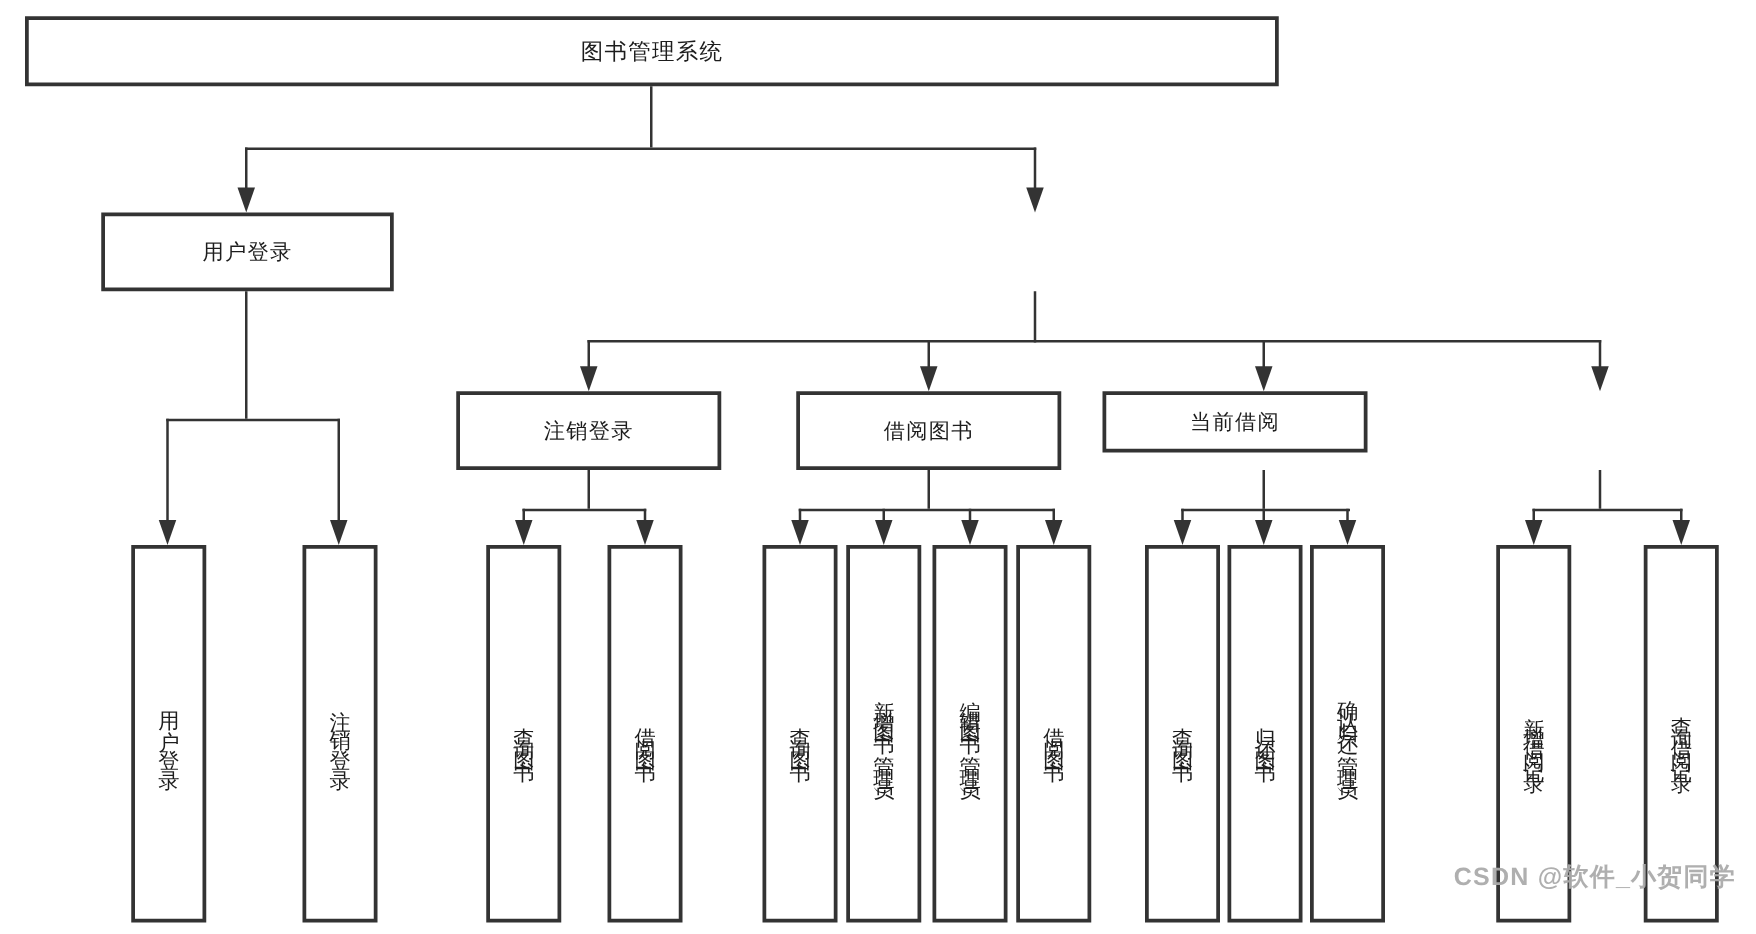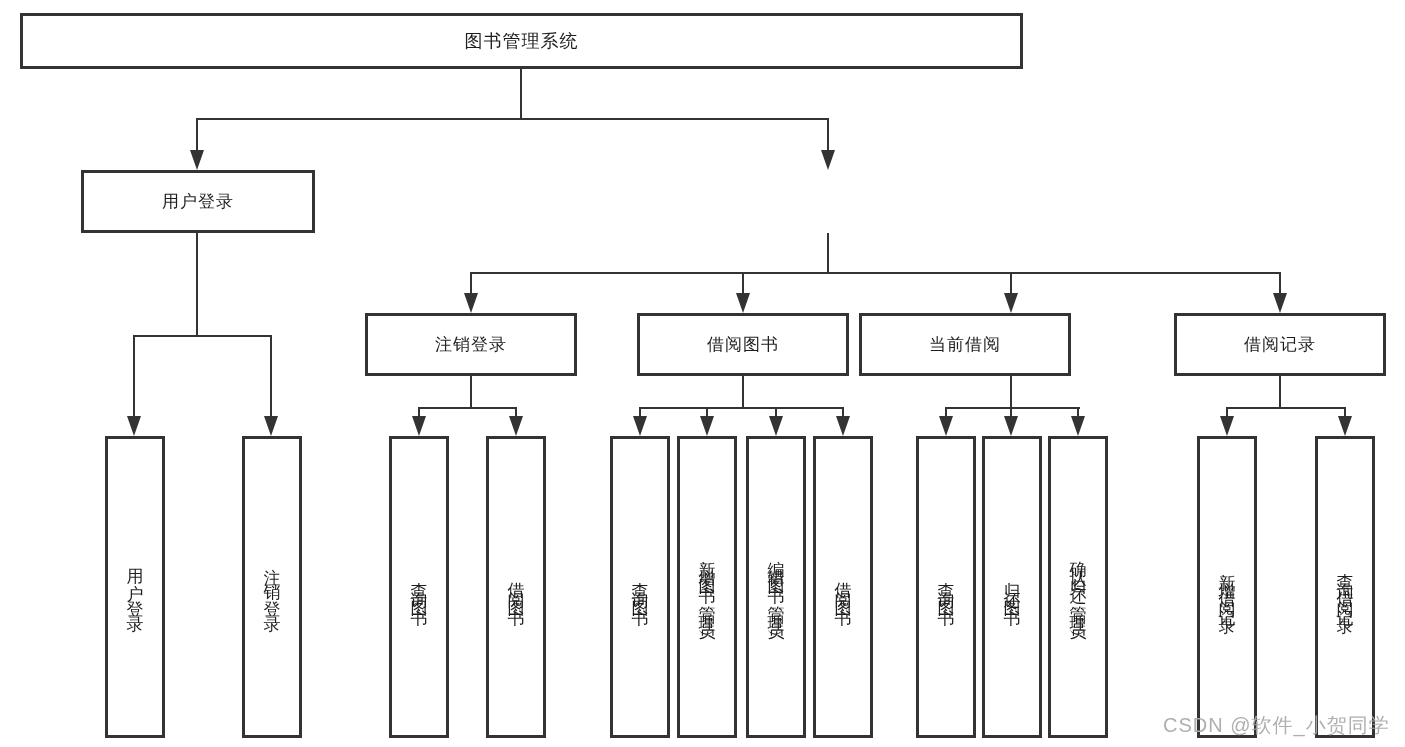--- a/index.html
+++ b/index.html
@@ -45,26 +45,27 @@
   }
   .arrow {
     position: absolute;
     width: 0; height: 0;
     border-left: 7px solid transparent;
     border-right: 7px solid transparent;
     border-top: 20px solid #333333;
   }
   #watermark {
     position: absolute;
-    left: 1163px; top: 712px;
+    left: 1163px; top: 688px;
     font-size: 20px;
     color: rgba(171,171,171,0.95);
     letter-spacing: 1px;
     z-index: 10;
     white-space: nowrap;
+    font-weight: bold;
   }
 </style>
 </head>
 <body>
 
 <div id="stage">
 
   <div class="box root" style="left:20px; top:13px; width:1003px; height:56px;">
     <span>图书管理系统</span>
   </div>
@@ -97,25 +98,22 @@
   <div class="arrow" style="left:1004px; top:293px;"></div>
   <div class="vline" style="left:1279px; top:272px; width:2px; height:23px;"></div>
   <div class="arrow" style="left:1273px; top:293px;"></div>
 
   <div class="box lvl" style="left:365px; top:313px; width:212px; height:63px;">
     <span>注销登录</span>
   </div>
   <div class="box lvl" style="left:637px; top:313px; width:212px; height:63px;">
     <span>借阅图书</span>
   </div>
-  <div class="box lvl" style="left:859px; top:313px; width:212px; height:63px;">
+  <div class="box lvl" style="left:882px; top:313px; width:212px; height:49px;">
     <span>当前借阅</span>
-  </div>
-  <div class="box lvl" style="left:1174px; top:313px; width:212px; height:63px;">
-    <span>借阅记录</span>
   </div>
 
   <div class="vline" style="left:470px; top:376px; width:2px; height:31px;"></div>
   <div class="hline" style="left:418px; top:407px; width:99px; height:2px;"></div>
   <div class="vline" style="left:418px; top:407px; width:2px; height:11px;"></div>
   <div class="arrow" style="left:412px; top:416px;"></div>
   <div class="vline" style="left:515px; top:407px; width:2px; height:11px;"></div>
   <div class="arrow" style="left:509px; top:416px;"></div>
 
   <div class="vline" style="left:742px; top:376px; width:2px; height:31px;"></div>

